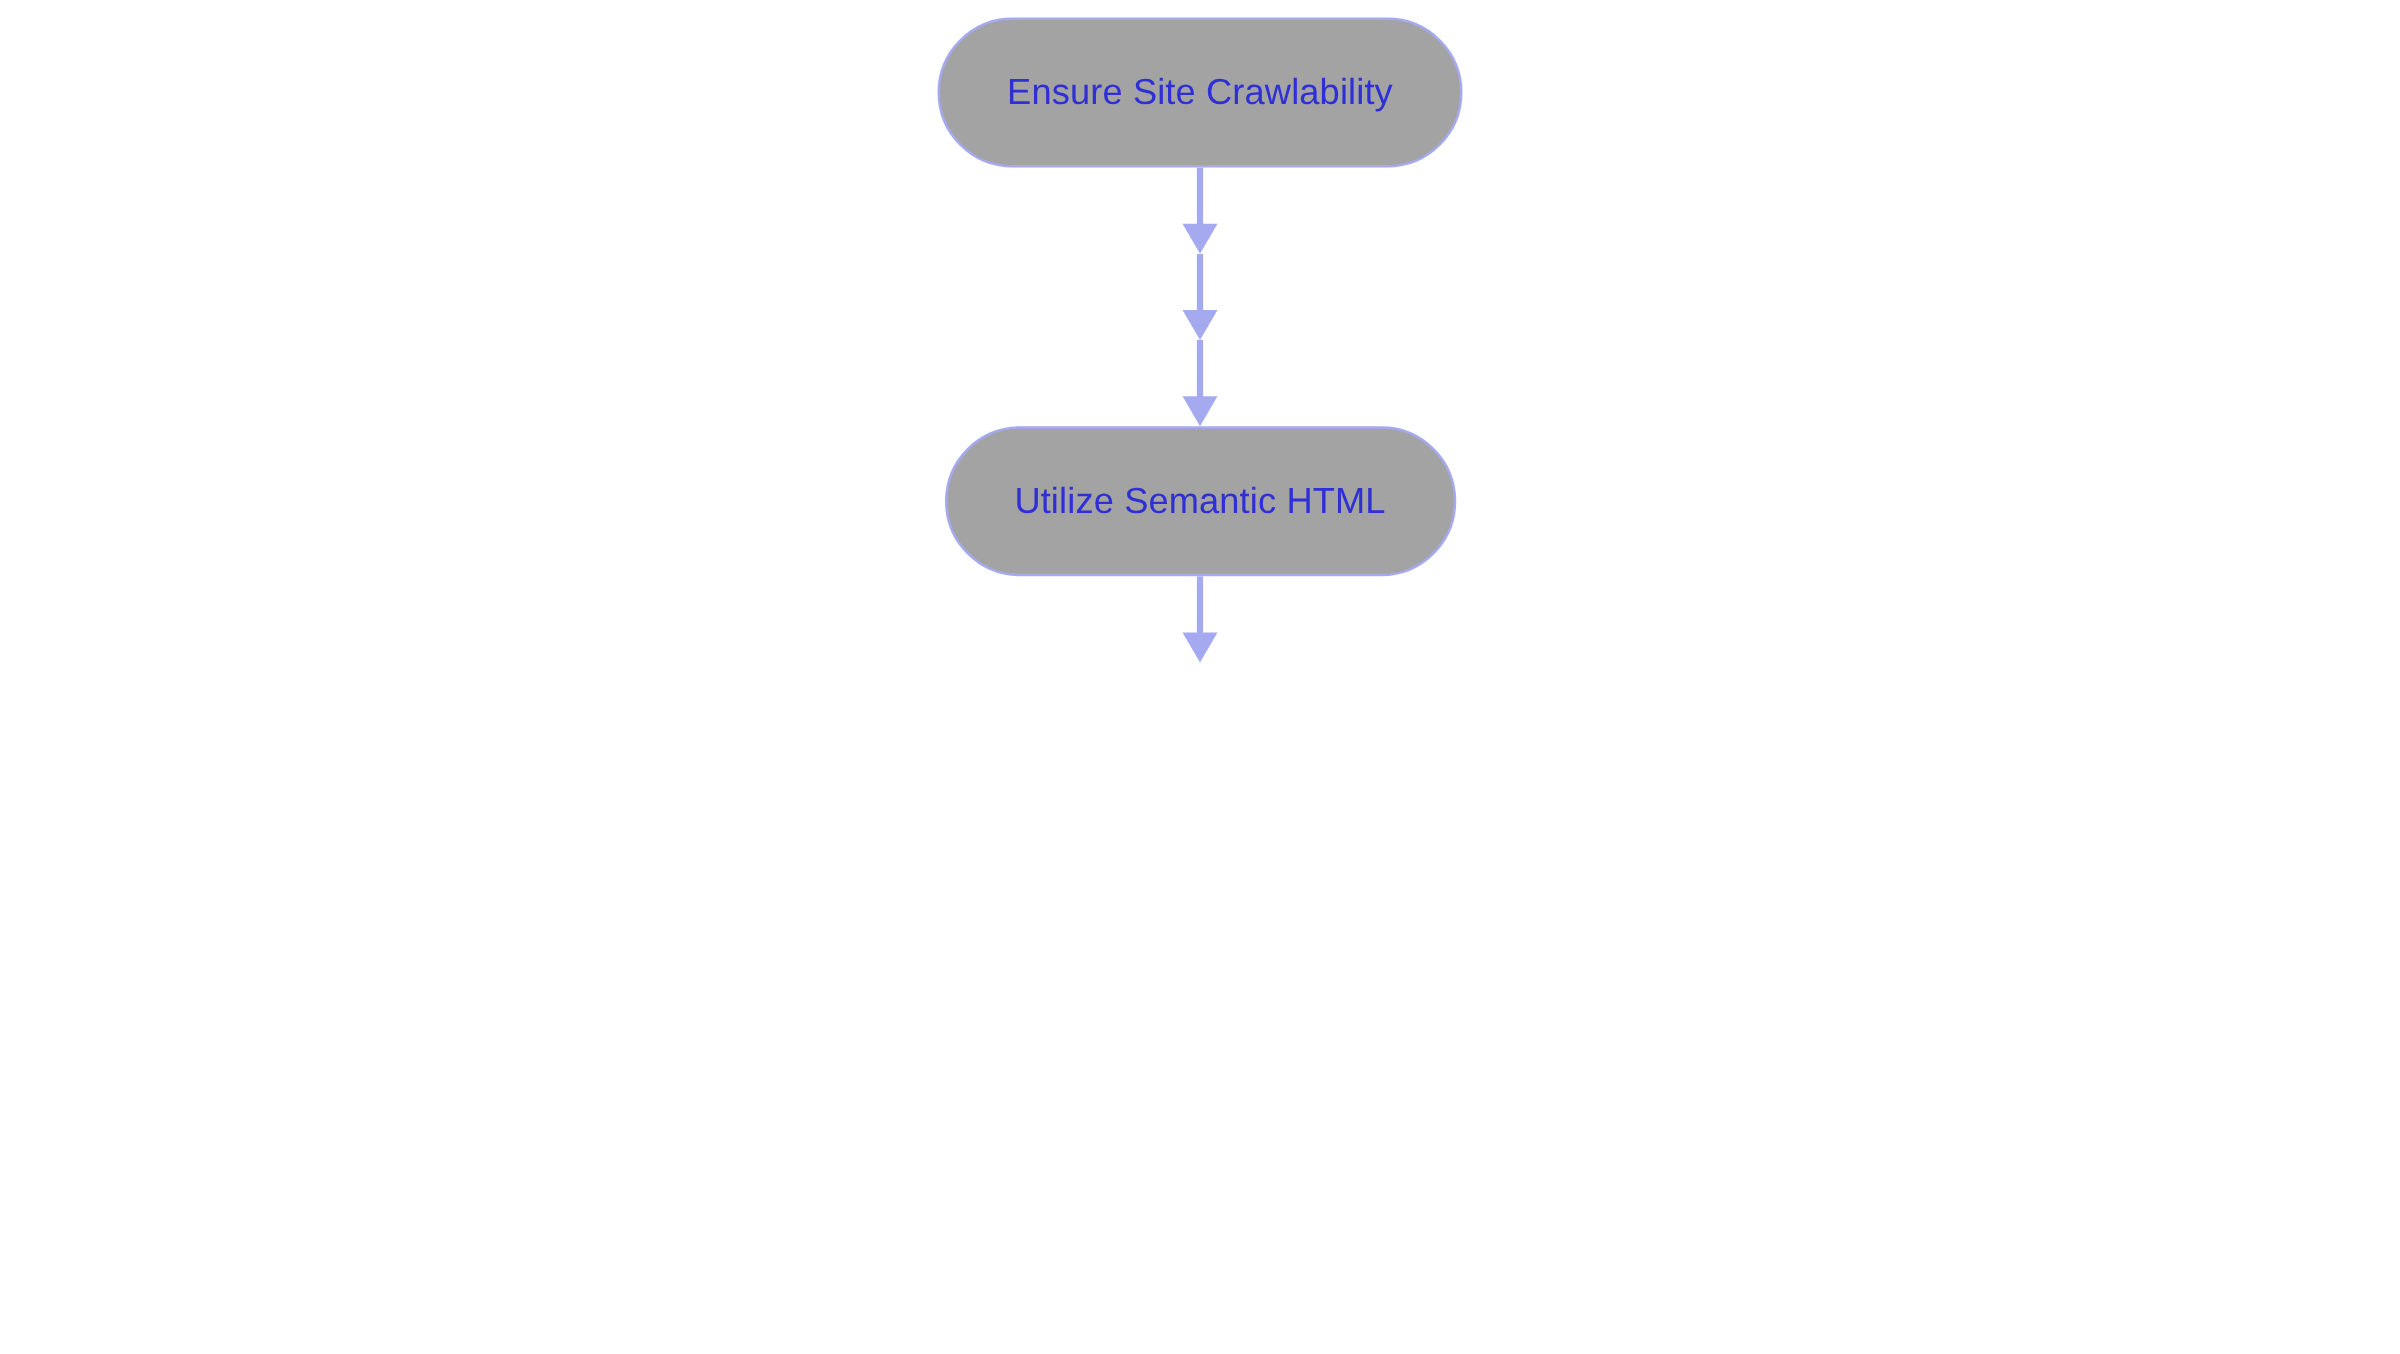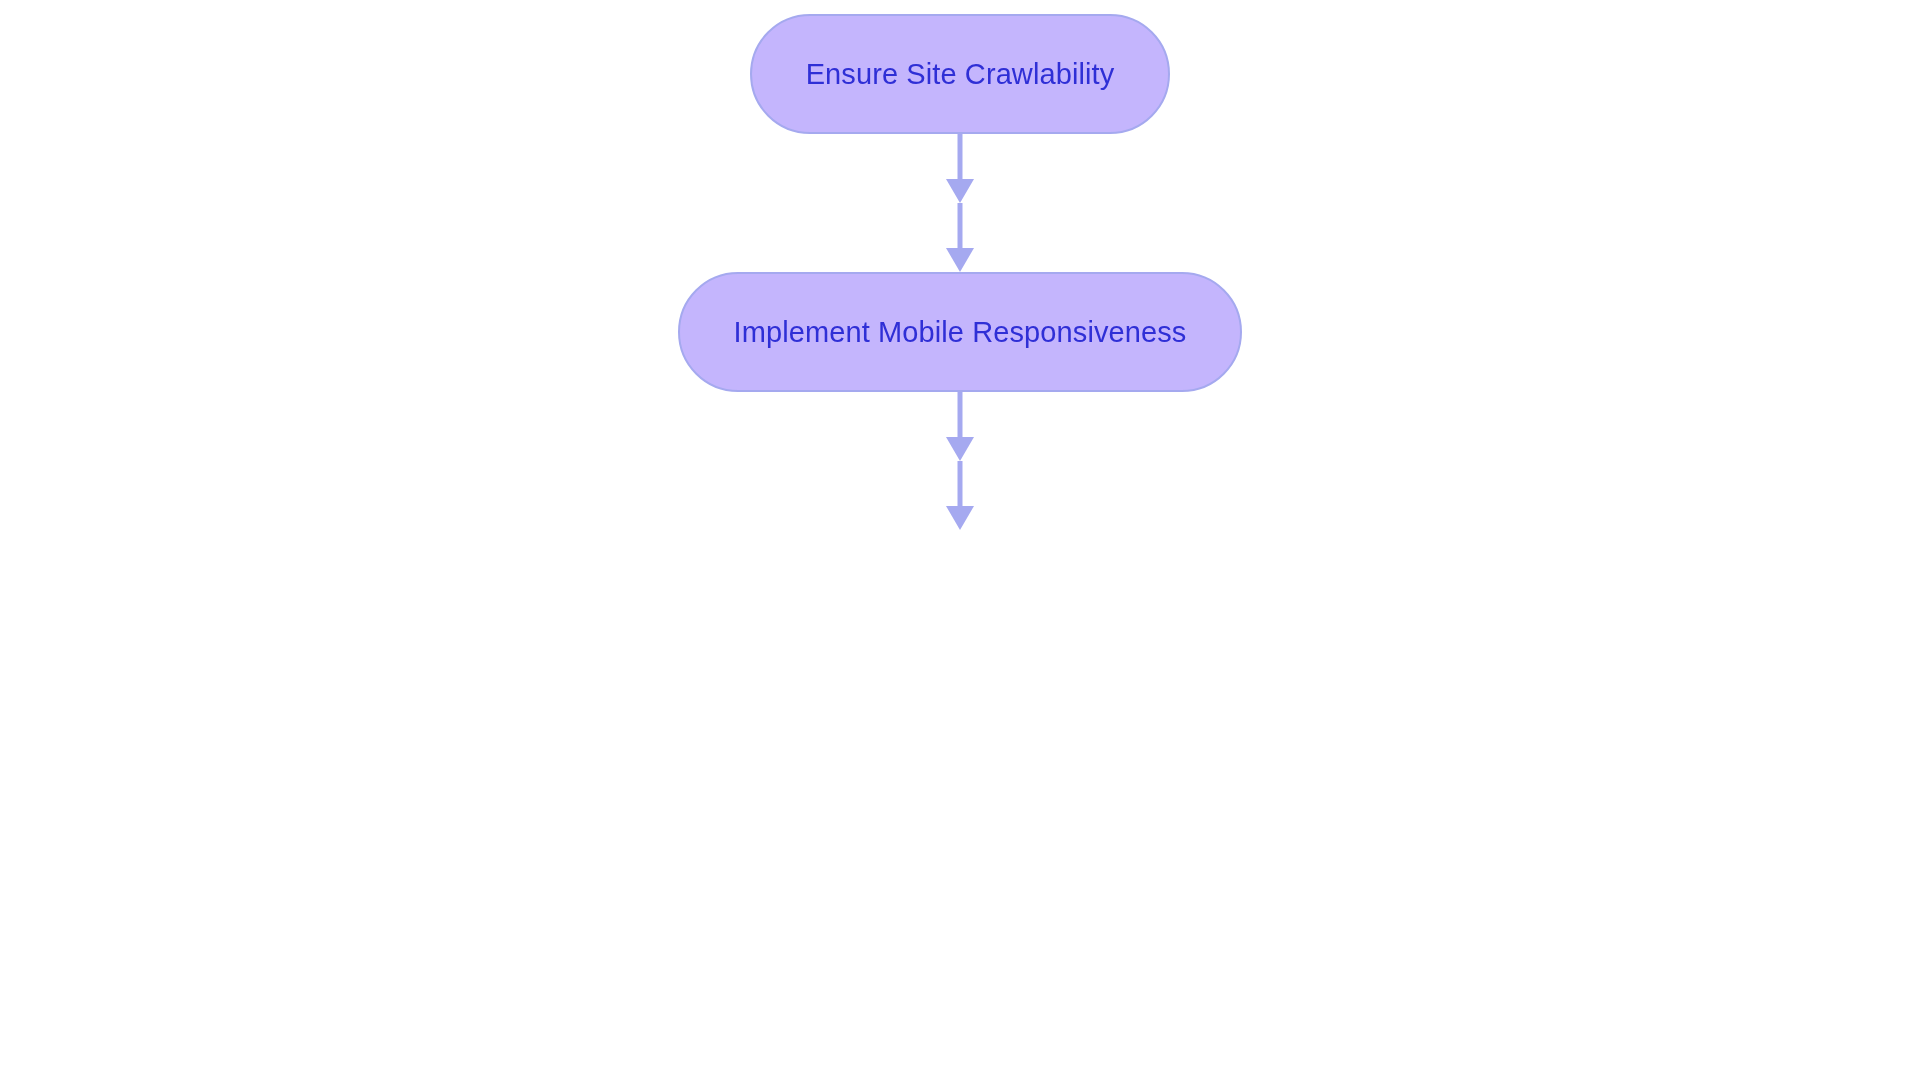--- a/index.html
+++ b/index.html
@@ -30,21 +30,21 @@
     display: flex;
     flex-direction: column;
     align-items: center;
     justify-content: flex-start;
   }
 
   .node {
     box-sizing: border-box;
     height: 120px;
     border-radius: 60px;
-    background: #c4b5fd;
+    background: #a3a3a3;
     border: 2px solid #a5a9ef;
     display: flex;
     align-items: center;
     justify-content: center;
     padding: 0 54px;
     position: relative;
     z-index: 2;
   }
 
   .node-label {
@@ -94,31 +94,31 @@
     </div>
 
 
     <div class="connector">
       <svg width="40" height="69" viewBox="0 0 40 69" xmlns="http://www.w3.org/2000/svg">
         <line x1="20" y1="0" x2="20" y2="47" stroke="#a5a9f0" stroke-width="5"></line>
         <polygon points="6,45 34,45 20,69" fill="#a5a9f0"></polygon>
       </svg>
     </div>
 
-    <div class="node">
-      <span class="node-label">Implement Mobile Responsiveness</span>
-    </div>
 
     <div class="connector">
       <svg width="40" height="69" viewBox="0 0 40 69" xmlns="http://www.w3.org/2000/svg">
         <line x1="20" y1="0" x2="20" y2="47" stroke="#a5a9f0" stroke-width="5"></line>
         <polygon points="6,45 34,45 20,69" fill="#a5a9f0"></polygon>
       </svg>
     </div>
 
+    <div class="node">
+      <span class="node-label">Utilize Semantic HTML</span>
+    </div>
 
     <div class="connector">
       <svg width="40" height="69" viewBox="0 0 40 69" xmlns="http://www.w3.org/2000/svg">
         <line x1="20" y1="0" x2="20" y2="47" stroke="#a5a9f0" stroke-width="5"></line>
         <polygon points="6,45 34,45 20,69" fill="#a5a9f0"></polygon>
       </svg>
     </div>
 
 
   </div>

